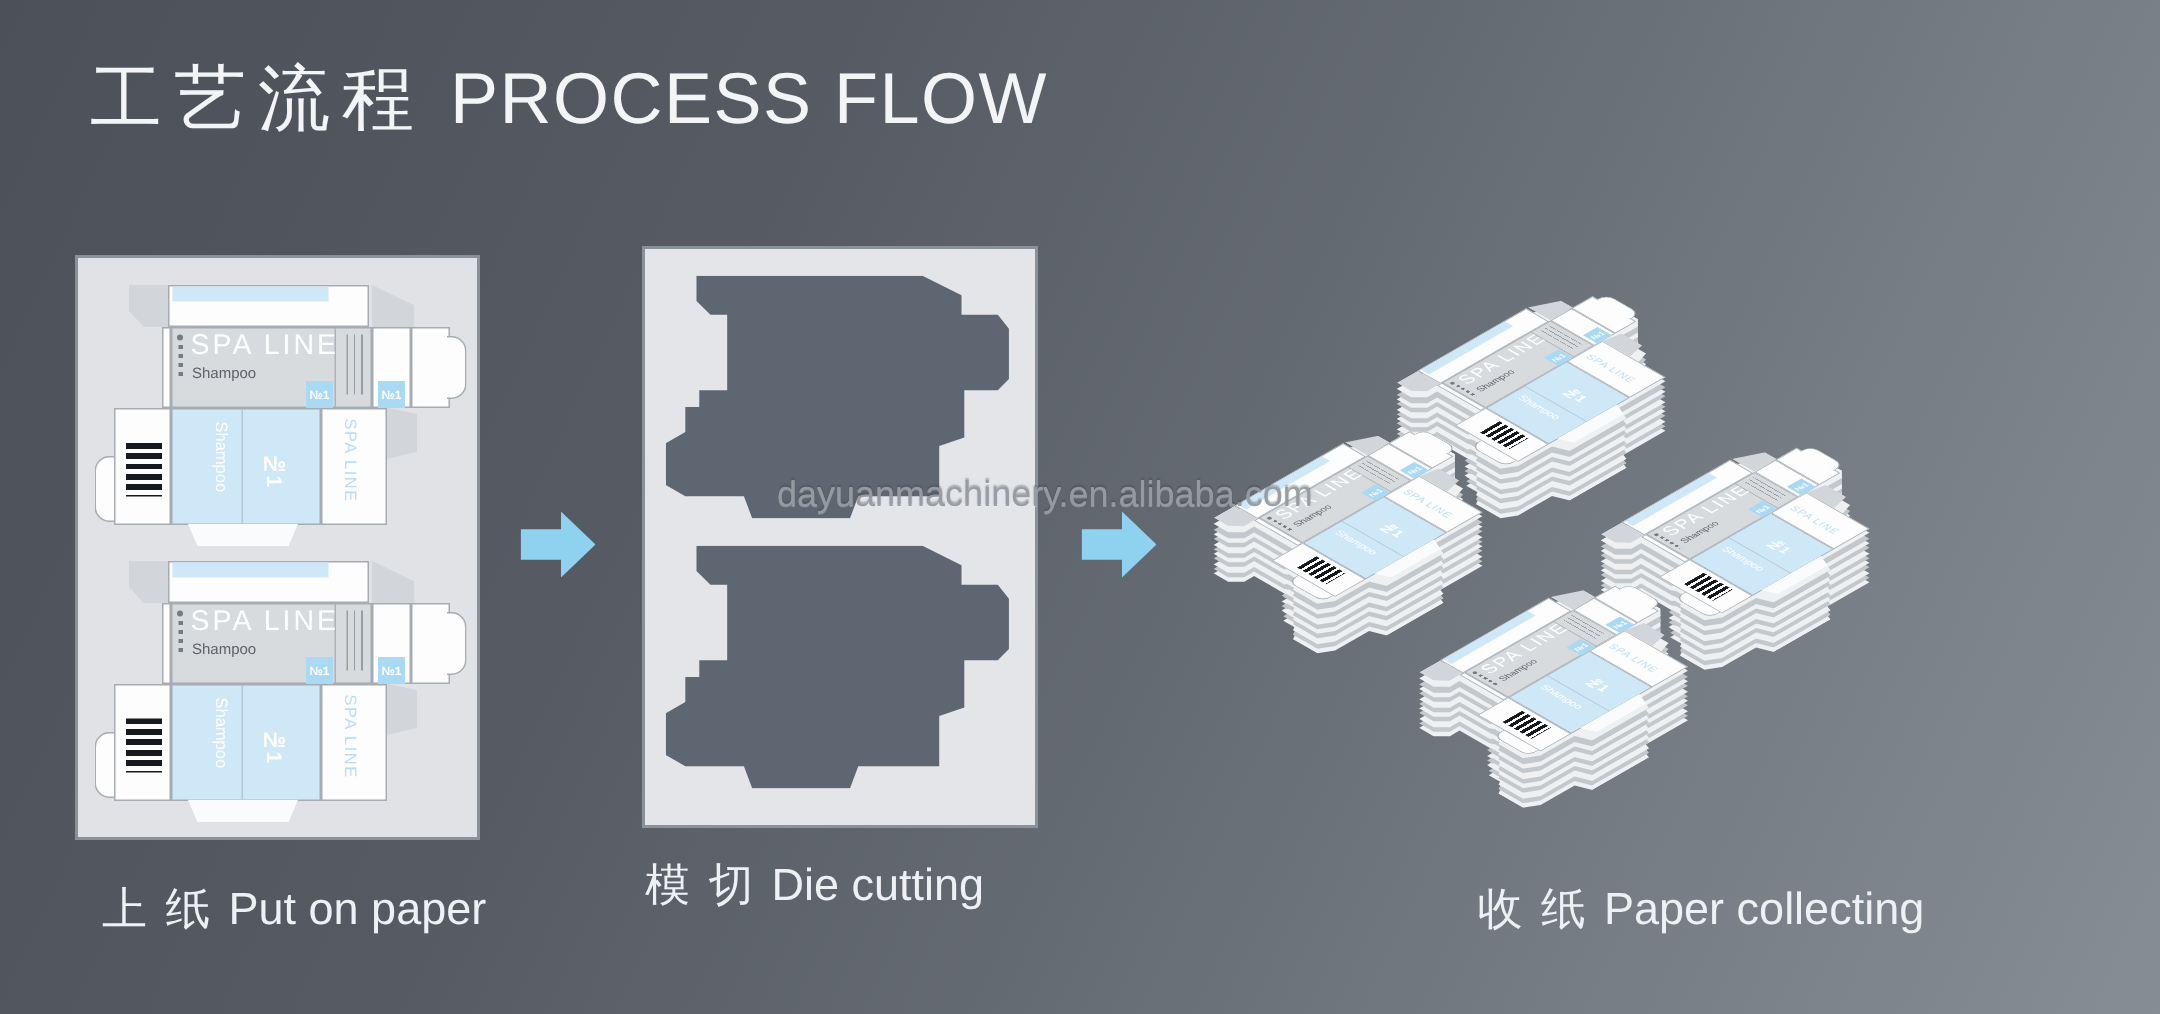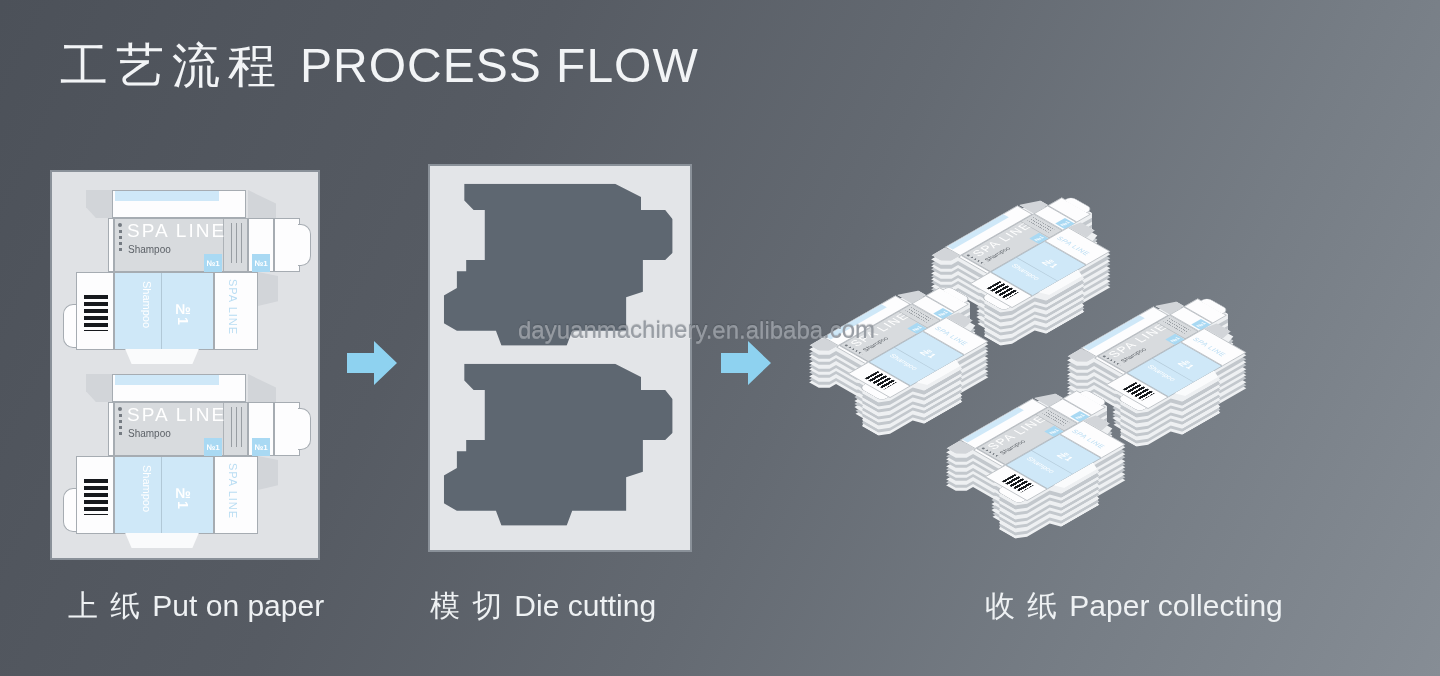--- a/index.html
+++ b/index.html
@@ -9,21 +9,21 @@
     background:linear-gradient(115deg,#4c5159 0%,#565b63 32%,#646a72 55%,#767d85 78%,#868d95 100%);
   }
   
   .title{position:absolute;left:60px;top:34px;color:#f2f4f6;font-size:48px;font-weight:400;white-space:nowrap;}
   .title .zh{letter-spacing:8px;margin-right:16px;}
   .title .en{letter-spacing:1px;}
   
   .caption{position:absolute;color:#eef1f3;font-size:30px;white-space:nowrap;}
   .caption .zh{margin-right:10px;letter-spacing:2px;}
   .cap1{left:68px;top:586px;}
-  .cap2{left:430px;top:586px;}
+  .cap2{left:430px;top:570px;}
   .cap3{left:985px;top:586px;}
   
   .watermark{
     position:absolute;left:518px;top:316px;z-index:60;
     font-size:24px;letter-spacing:0px;color:rgba(150,155,162,.95);
     text-shadow:0 1px 0 rgba(255,255,255,.28),0 -1px 1px rgba(55,60,66,.35);
     white-space:nowrap;
   }
   
   .plate{position:absolute;border:2px solid #8a9199;}

